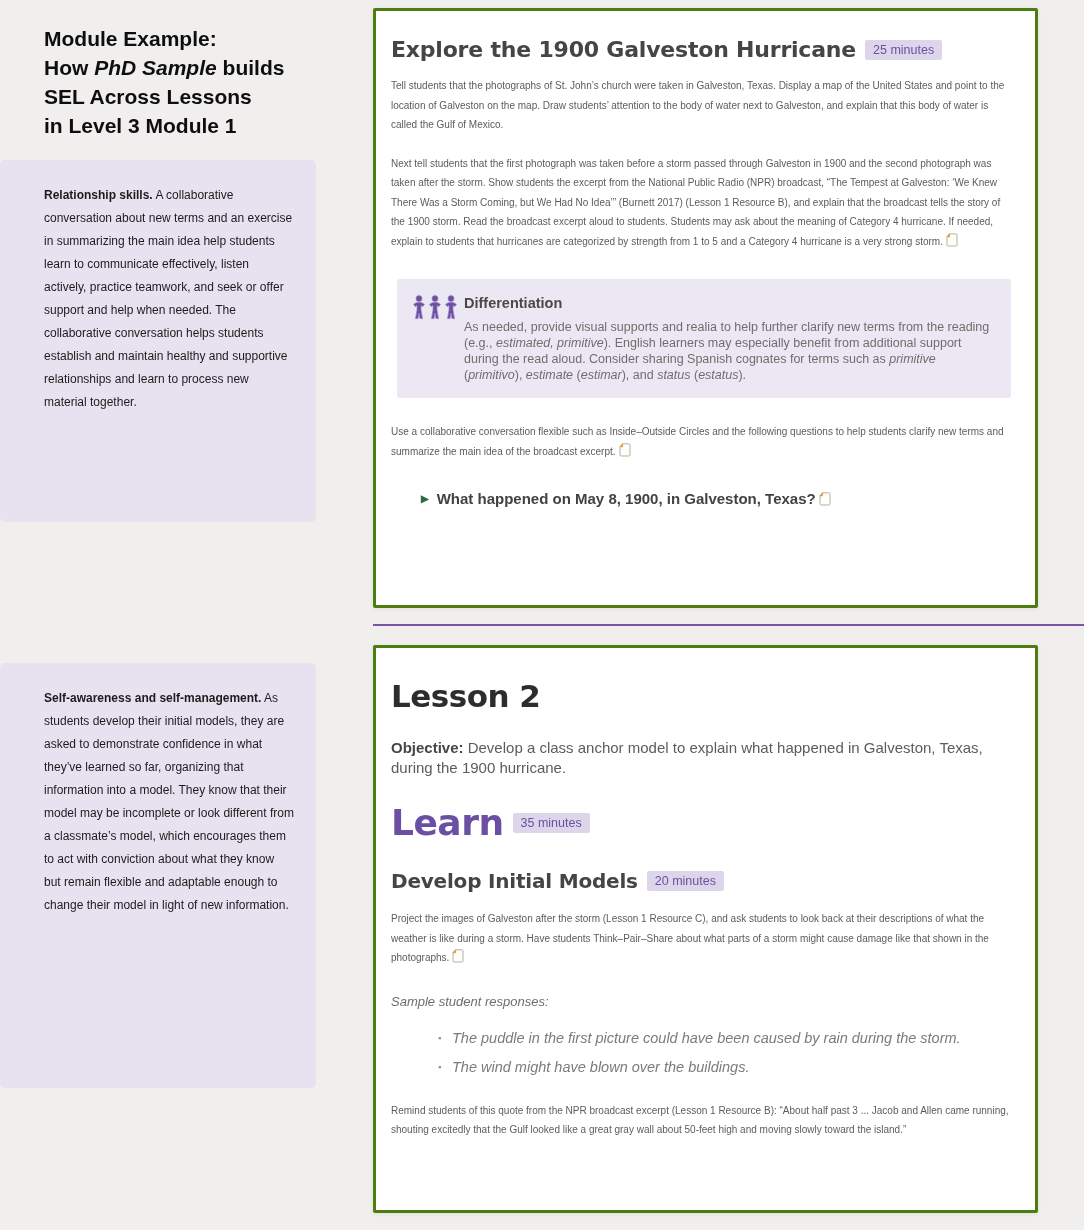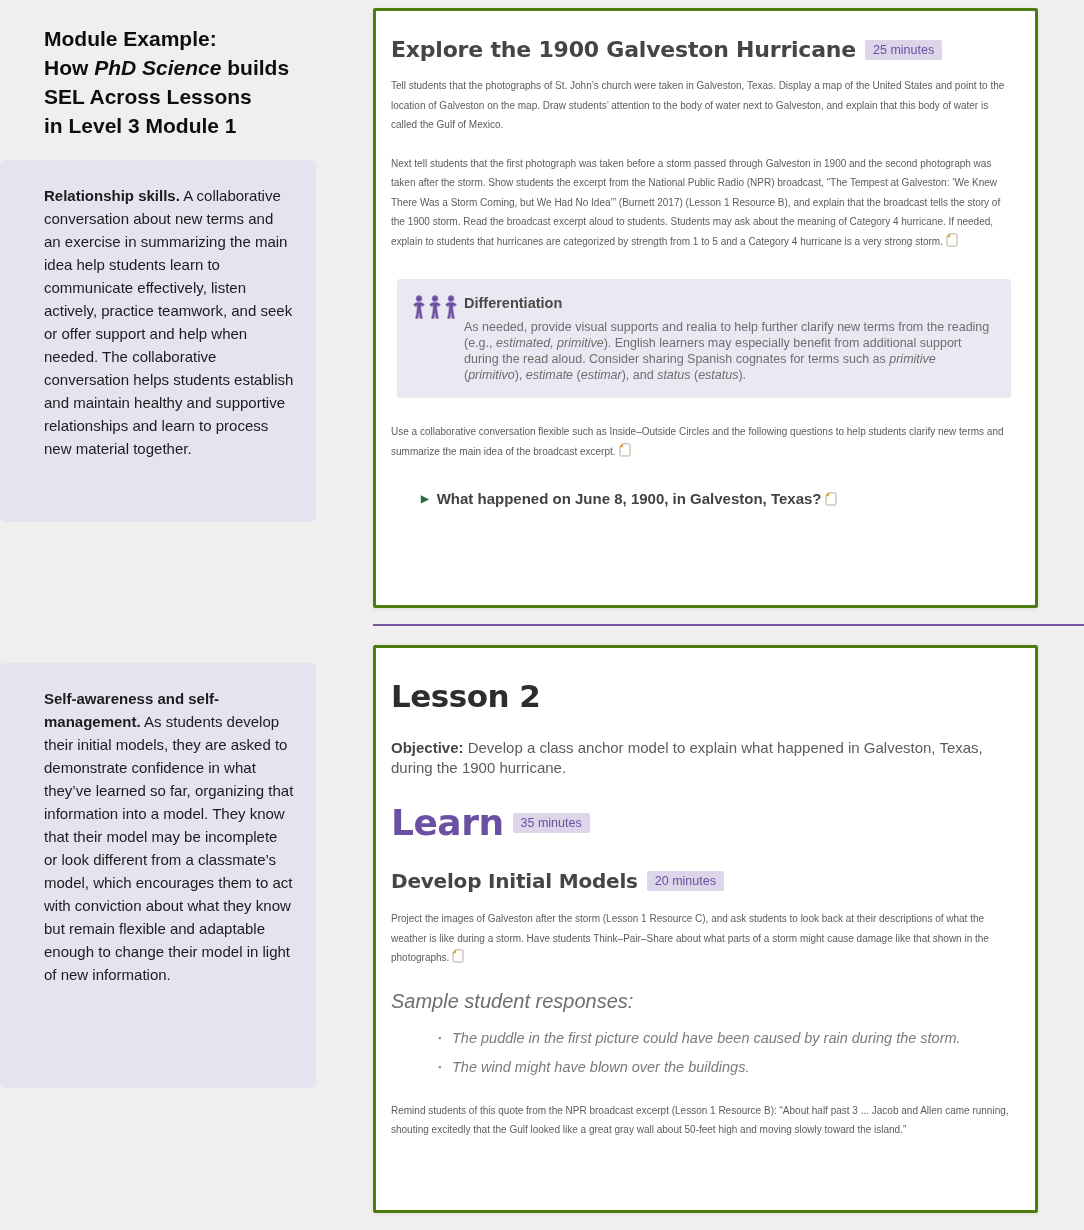--- a/index.html
+++ b/index.html
@@ -11,21 +11,21 @@
   }
   
   .sidebar-title{
     position:absolute;left:44px;top:24px;width:280px;
     font-size:21px;line-height:29px;font-weight:700;color:#0e0e10;
   }
   .callout{
     position:absolute;left:0;width:316px;box-sizing:border-box;
     background:#e7e2ef;border-radius:5px;
     padding:24px 22px 26px 44px;
-    color:#1c1c1e;font-size:15px;line-height:23px;
+    color:#1c1c1e;font-size:12px;line-height:23px;
   }
   .callout-1{top:160px;min-height:362px;}
   .callout-2{top:663px;min-height:425px;}
   .callout-heading{font-weight:700;}
   
   .card{
     position:absolute;left:373px;width:665px;box-sizing:border-box;
     background:#ffffff;border:3px solid #4d7c0f;border-radius:2px;
     box-shadow:0 1px 4px rgba(0,0,0,0.07);
     padding:26px 24px 20px 15px;
@@ -88,29 +88,29 @@
     margin:4px 0 24px 0;letter-spacing:-0.5px;
   }
   .objective-p{font-size:15px;line-height:20px;margin:0 0 24px 0;}
   .objective-label{font-weight:700;color:#474645;}
   .learn-heading{
     font-family:"DejaVu Sans",sans-serif;
     font-size:36px;font-weight:800;color:#6b4fa3;
     margin:0 0 10px 0;letter-spacing:-0.5px;
   }
   .learn-heading .badge{vertical-align:8px;}
-  .sample-label{font-size:20px;line-height:19px;font-style:italic;color:#6f6e6c;margin:22px 0 18px 0;}
+  .sample-label{font-size:13px;line-height:19px;font-style:italic;color:#6f6e6c;margin:22px 0 18px 0;}
   .note-icon{display:inline-block;vertical-align:-2px;margin-left:3px;cursor:pointer;}
 </style>
 </head>
 <body>
 
 <div class="sidebar-title">
   <span>Module Example:</span><br>
-  <span>How </span><i>PhD Science</i><span> builds</span><br>
+  <span>How </span><i>PhD Sample</i><span> builds</span><br>
   <span>SEL Across Lessons</span><br>
   <span>in Level 3 Module 1</span>
 </div>
 
 <div class="callout callout-1">
   <span class="callout-heading">Relationship skills.</span>
   <span>A collaborative conversation about new terms and an exercise in summarizing the main idea help students learn to communicate effectively, listen actively, practice teamwork, and seek or offer support and help when needed. The collaborative conversation helps students establish and maintain healthy and supportive relationships and learn to process new material together.</span>
 </div>
 
 <div class="callout callout-2">
@@ -149,21 +149,21 @@
       <p class="diff-title">Differentiation</p>
       <p class="diff-body"><span>As needed, provide visual supports and realia to help further clarify new terms from the reading (e.g., </span><i>estimated, primitive</i><span>). English learners may especially benefit from additional support during the read aloud. Consider sharing Spanish cognates for terms such as </span><i>primitive</i><span> (</span><i>primitivo</i><span>), </span><i>estimate</i><span> (</span><i>estimar</i><span>), and </span><i>status</i><span> (</span><i>estatus</i><span>).</span></p>
     </div>
   </div>
 
   <p class="body-p"><span>Use a collaborative conversation flexible such as Inside–Outside Circles and the following questions to help students clarify new terms and summarize the main idea of the broadcast excerpt.</span><span class="note-icon"><svg width="12" height="14" viewBox="0 0 12 14">
           <path d="M3.6 0.8 H9.8 a1.2 1.2 0 0 1 1.2 1.2 V11.8 a1.2 1.2 0 0 1 -1.2 1.2 H2.2 a1.2 1.2 0 0 1 -1.2 -1.2 V3.8 Z" fill="#fffef8" stroke="#b3aea7" stroke-width="1"></path>
           <path d="M3.6 0.8 L1 3.8 L3.6 3.8 Z" fill="#e09a36" stroke="#e09a36" stroke-width="0.8"></path>
         </svg></span></p>
 
-  <p class="question"><span class="q-arrow"></span><span>What happened on June 8, 1900, in Galveston, Texas?</span><span class="note-icon"><svg width="12" height="14" viewBox="0 0 12 14">
+  <p class="question"><span class="q-arrow"></span><span>What happened on May 8, 1900, in Galveston, Texas?</span><span class="note-icon"><svg width="12" height="14" viewBox="0 0 12 14">
           <path d="M3.6 0.8 H9.8 a1.2 1.2 0 0 1 1.2 1.2 V11.8 a1.2 1.2 0 0 1 -1.2 1.2 H2.2 a1.2 1.2 0 0 1 -1.2 -1.2 V3.8 Z" fill="#fffef8" stroke="#b3aea7" stroke-width="1"></path>
           <path d="M3.6 0.8 L1 3.8 L3.6 3.8 Z" fill="#e09a36" stroke="#e09a36" stroke-width="0.8"></path>
         </svg></span></p>
 
 </div>
 
 <div class="divider"></div>
 
 <div class="card card-2">
   <h1 class="lesson-title">Lesson 2</h1>

